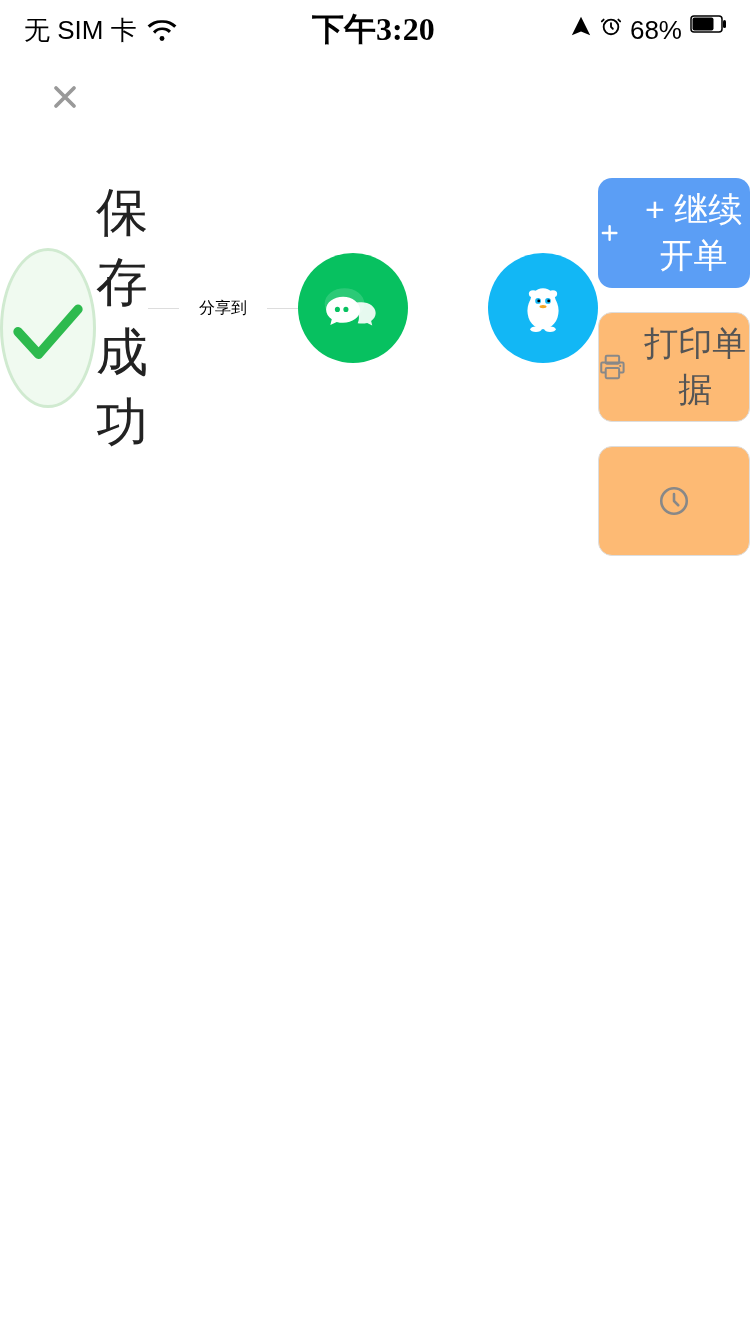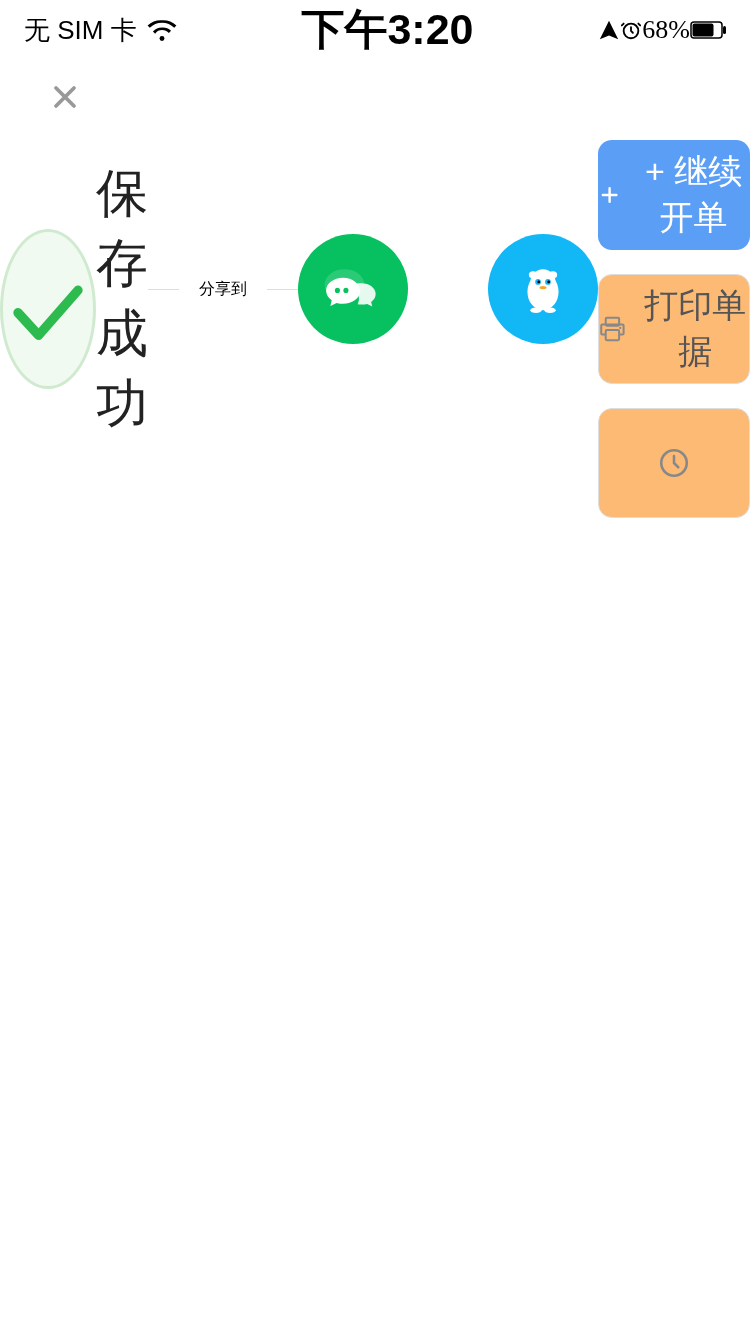--- a/index.html
+++ b/index.html
@@ -24,29 +24,29 @@
       font-weight: 500;
       color: #000;
     }
     .status-left {
       display: flex;
       align-items: center;
       gap: 10px;
       font-size: 26px;
     }
     .status-center {
-      font-size: 43px;
+      font-size: 32px;
       font-weight: 600;
+      font-family: Liberation Serif, serif;
     }
     .status-right {
       display: flex;
-      align-items: center;
-      gap: 0;
+      align-items: flex-start;
+      gap: 8px;
       font-size: 26px;
-      font-family: Liberation Serif, serif;
     }
 
     
     .close-btn {
       position: absolute;
       top: 72px;
       left: 40px;
       width: 50px;
       height: 50px;
       display: flex;
@@ -134,20 +134,21 @@
       width: 68px;
       height: 68px;
     }
 
     
     .action-buttons {
       width: 660px;
       display: flex;
       flex-direction: column;
       gap: 24px;
+      margin-top: 38px;
     }
     .action-btn {
       width: 100%;
       height: 110px;
       border-radius: 14px;
       border: none;
       font-size: 34px;
       display: flex;
       align-items: center;
       justify-content: center;

